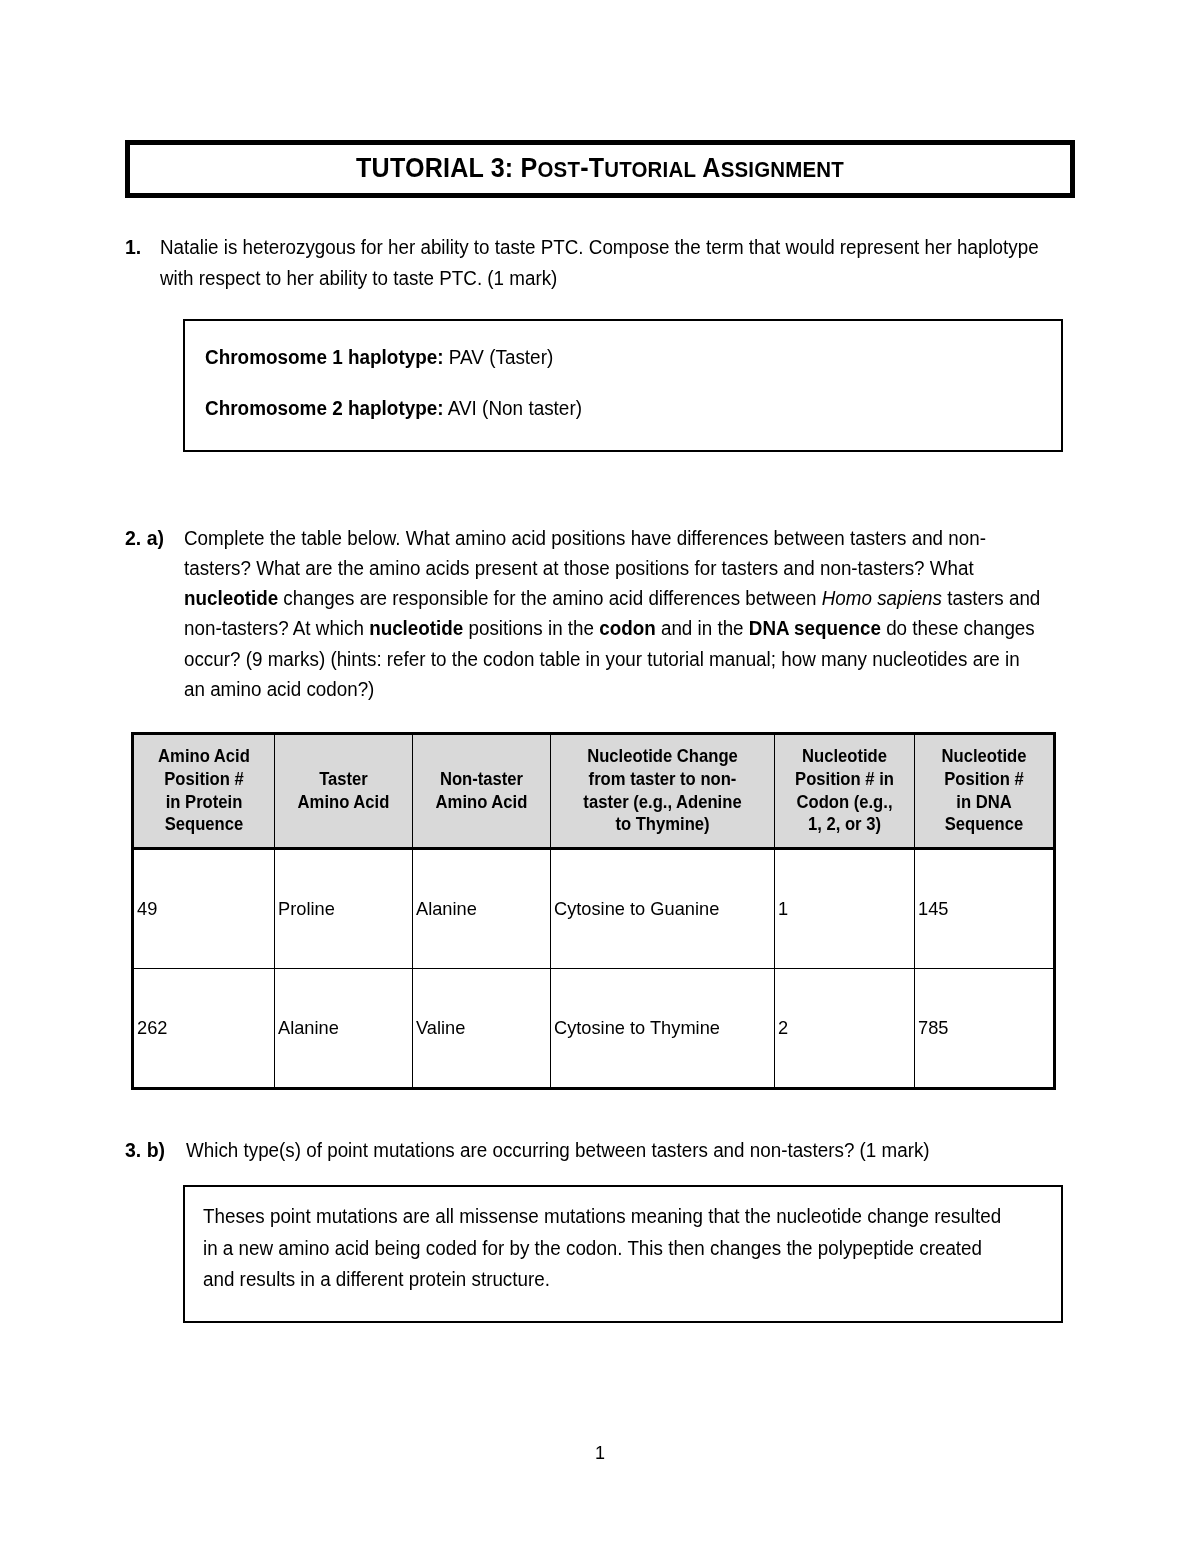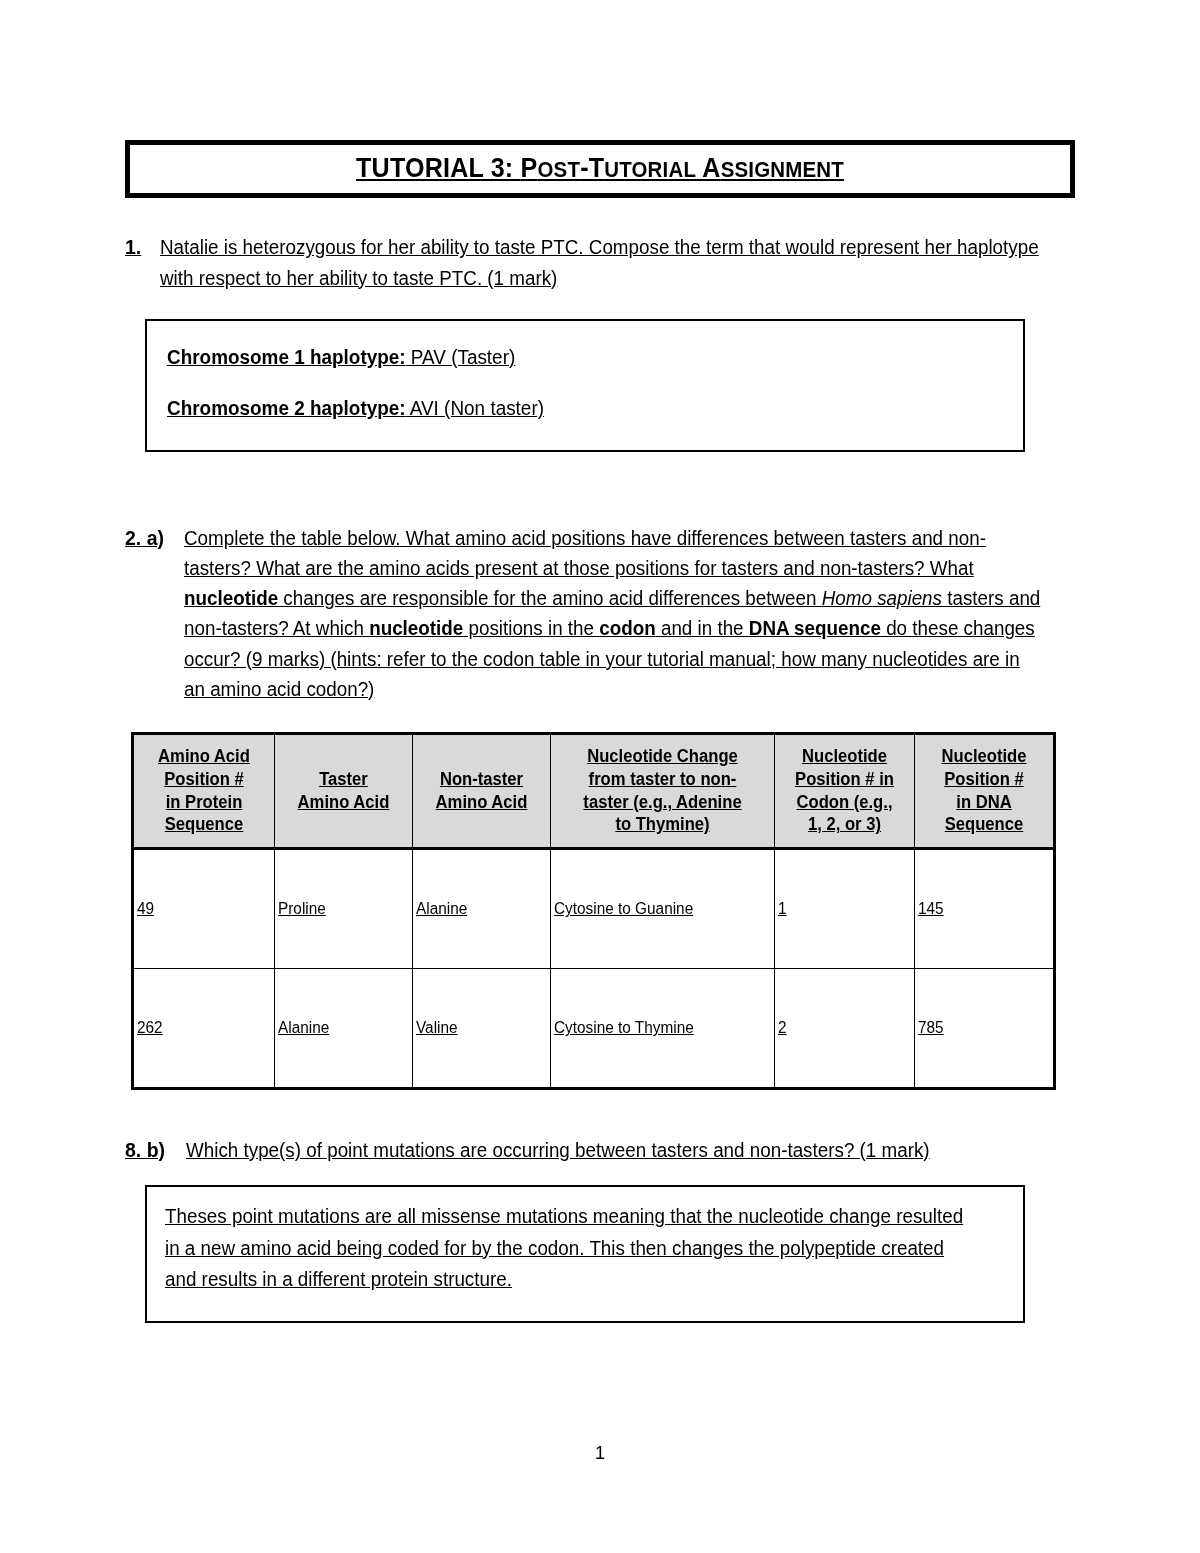--- a/index.html
+++ b/index.html
@@ -23,21 +23,20 @@
     width: 1200px;
     height: 1553px;
     background: #fff;
   }
 
   .content {
     position: absolute;
     left: 125px;
     top: 140px;
     width: 950px;
-    text-decoration: underline;
   }
 
   
   .title-box {
     border: 5px solid #000;
     padding: 9px 10px 11px 10px;
     text-align: center;
     margin-bottom: 34px;
   }
   .title-text {
@@ -76,21 +75,21 @@
   .qbody b { font-weight: bold; }
   .qbody i { font-style: italic; }
 
   
   #q1-block { margin-top: 2px; }
   #q1-block .qnum { width: 28px; }
 
   
   .answer-box {
     border: 2px solid #000;
-    margin-left: 20px;
+    margin-left: 58px;
     margin-top: 28px;
     padding: 22px 20px 26px 20px;
     box-sizing: border-box;
   }
   .answer-line {
     font-size: 19.5px;
     line-height: 1.5;
     margin-bottom: 22px;
     transform: scaleX(0.97);
     transform-origin: left center;
@@ -138,21 +137,21 @@
     text-align: center;
     padding: 10px 4px 11px 4px;
     border-bottom: 3px solid #000;
   }
   .data-table thead th .hdr {
     display: block;
     transform: scaleX(0.95);
   }
   .data-table tbody td {
     height: 118px;
-    font-size: 16px;
+    font-size: 19px;
     padding: 0 2px 0 3px;
     text-align: left;
   }
   .data-table tbody td .cellv {
     display: block;
     transform: scaleX(0.96);
     transform-origin: left center;
   }
   
   col.c0 { width: 142px; }
@@ -284,21 +283,21 @@
               <span class="cellv">2</span>
             </td>
           <td>
               <span class="cellv">785</span>
             </td>
         </tr>
       </tbody>
     </table>
 
     <div class="qblock" id="q2b-block">
-      <div class="qnum plain">8. b)</div>
+      <div class="qnum plain">3. b)</div>
       <div class="qbody">Which type(s) of point mutations are occurring between tasters and non-tasters? (1 mark)</div>
     </div>
 
     <div class="answer-box" id="q2b-answer">
       <div class="answer-para">Theses point mutations are all missense mutations meaning that the nucleotide change resulted in a new amino acid being coded for by the codon. This then changes the polypeptide created and results in a different protein structure.</div>
     </div>
 
   </div>
 
   <div class="page-number">1</div>

